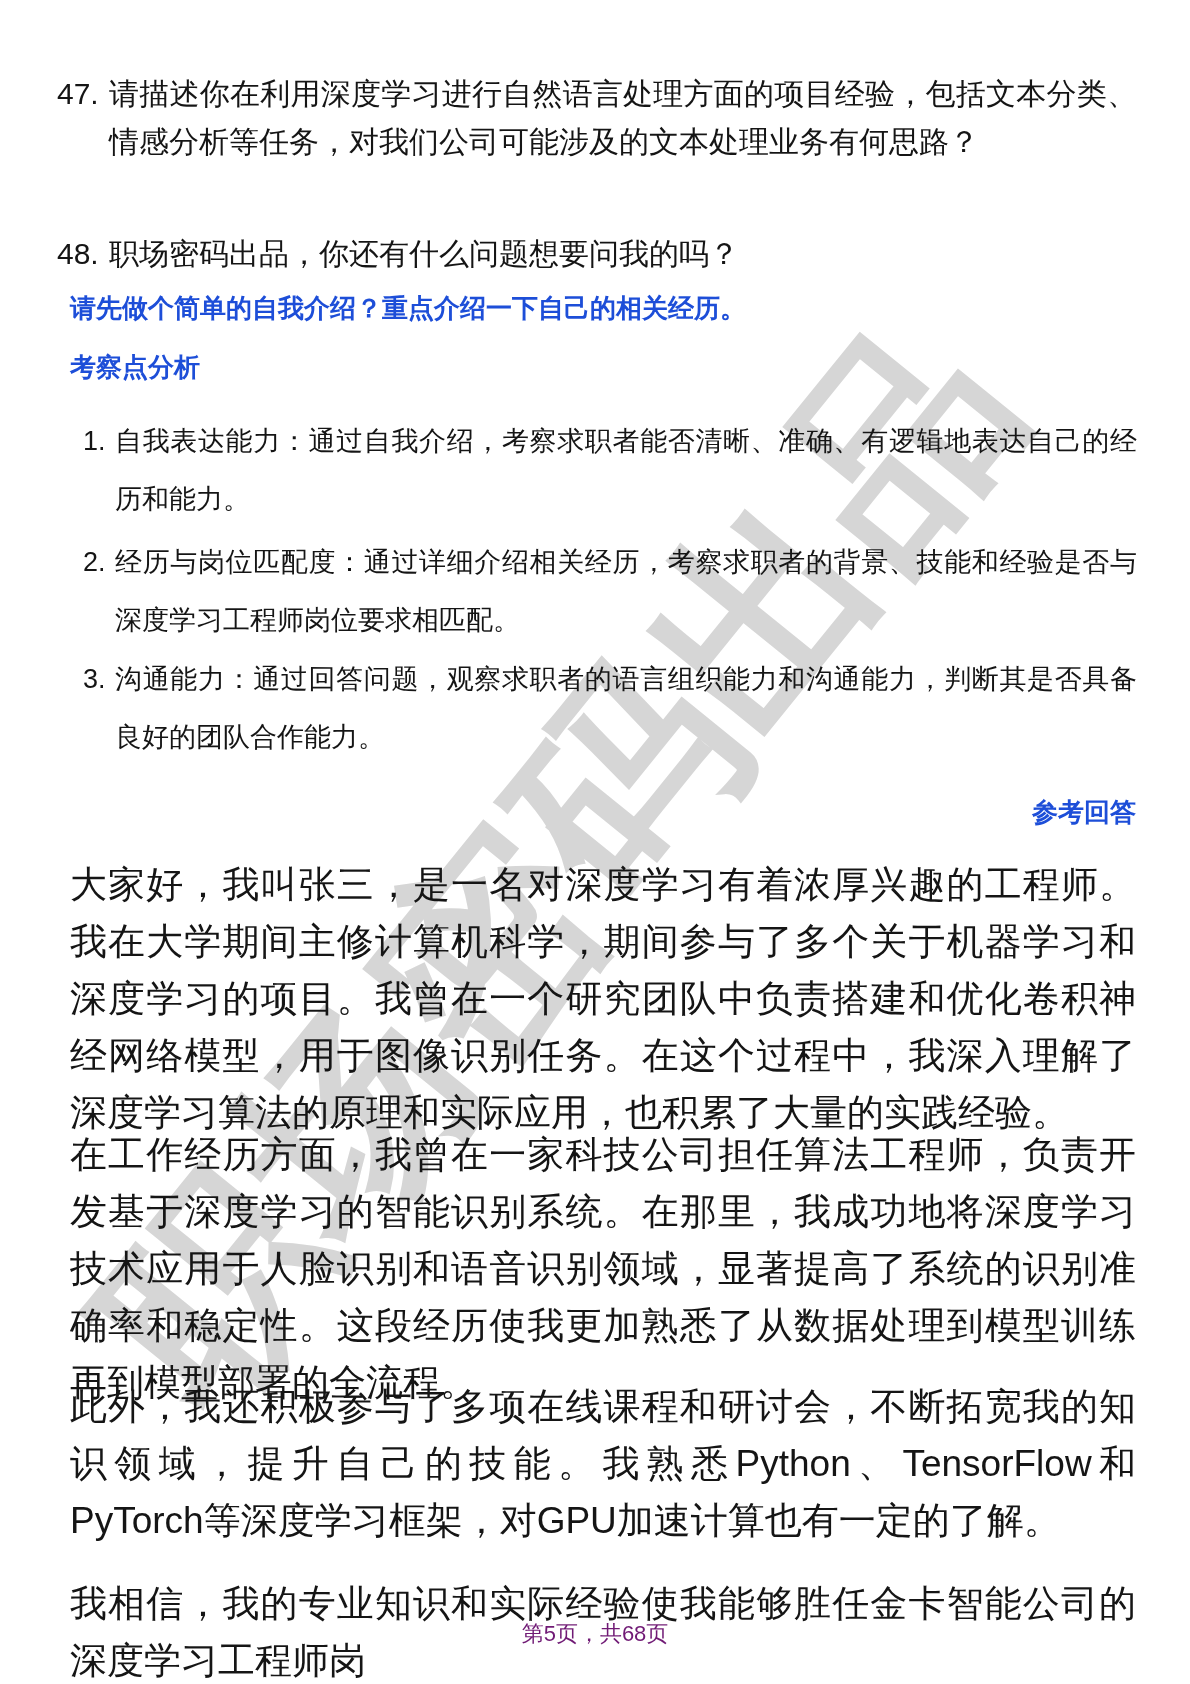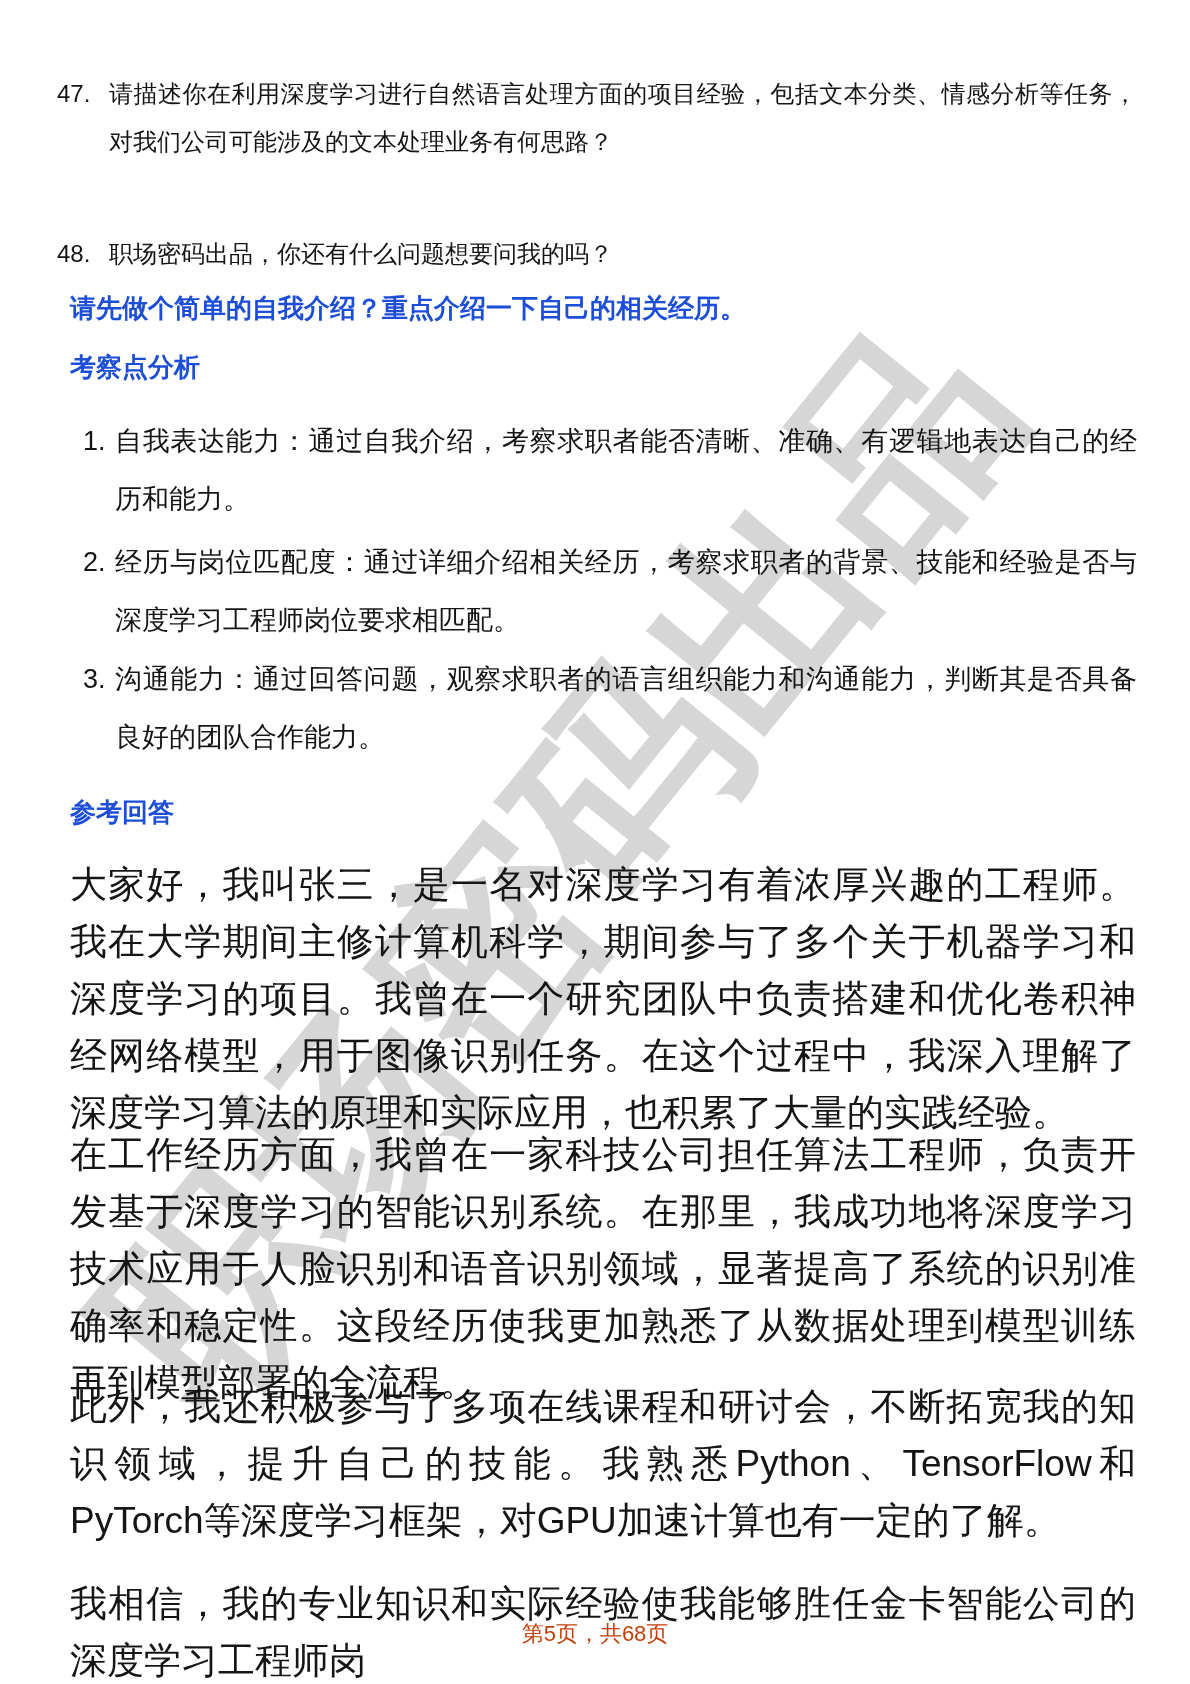--- a/index.html
+++ b/index.html
@@ -30,21 +30,21 @@
     z-index: 0;
     user-select: none;
   }
   .content { position: relative; z-index: 1; }
 
   
   .question {
     position: absolute;
     left: 57px;
     width: 1080px;
-    font-size: 24px;
+    font-size: 30px;
     font-weight: 500;
     line-height: 47.5px;
   }
   .question .qnum {
     position: absolute;
     left: 0;
     top: 0;
     width: 60px;
   }
   .question .qtext {
@@ -60,21 +60,21 @@
     position: absolute;
     left: 70px;
     width: 1066px;
     font-size: 26px;
     font-weight: bold;
     color: #1d4ed8;
     line-height: 34px;
   }
   .intro   { top: 291px; }
   .h-analysis { top: 350px; }
-  .h-answer   { top: 795px; }
+  .h-answer   { top: 795px; text-align: right; }
 
   
   .point {
     position: absolute;
     left: 83px;
     width: 1054px;
     font-size: 27px;
     line-height: 58px;
   }
   .point .pnum {
@@ -108,21 +108,21 @@
 
   
   .footer {
     position: absolute;
     left: 0;
     top: 1620px;
     width: 1190px;
     text-align: center;
     font-size: 22px;
     line-height: 28px;
-    color: #c2410c;
+    color: #701a75;
   }
 </style>
 </head>
 <body>
 
 <div class="page">
 
   <div class="watermark">职场密码出品</div>
 
   <div class="content">

